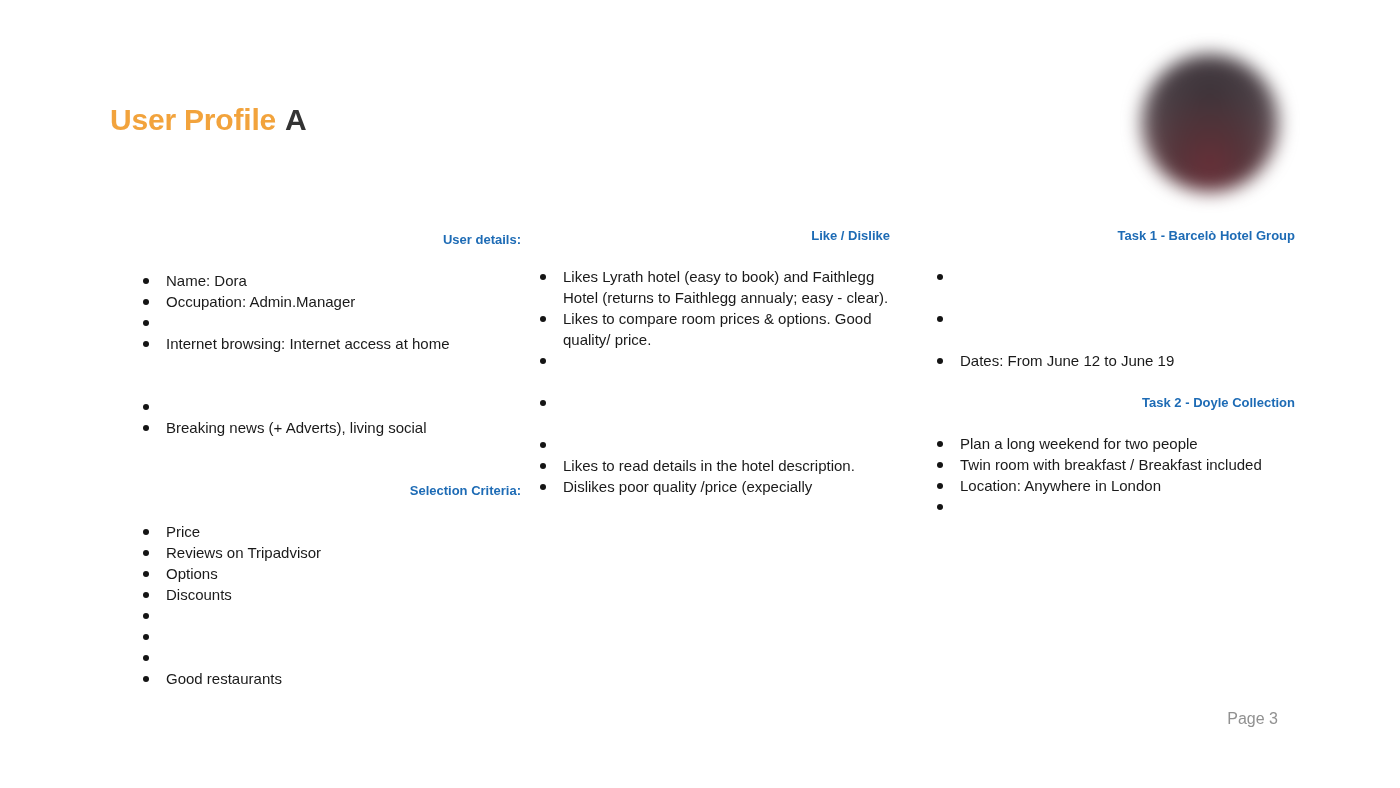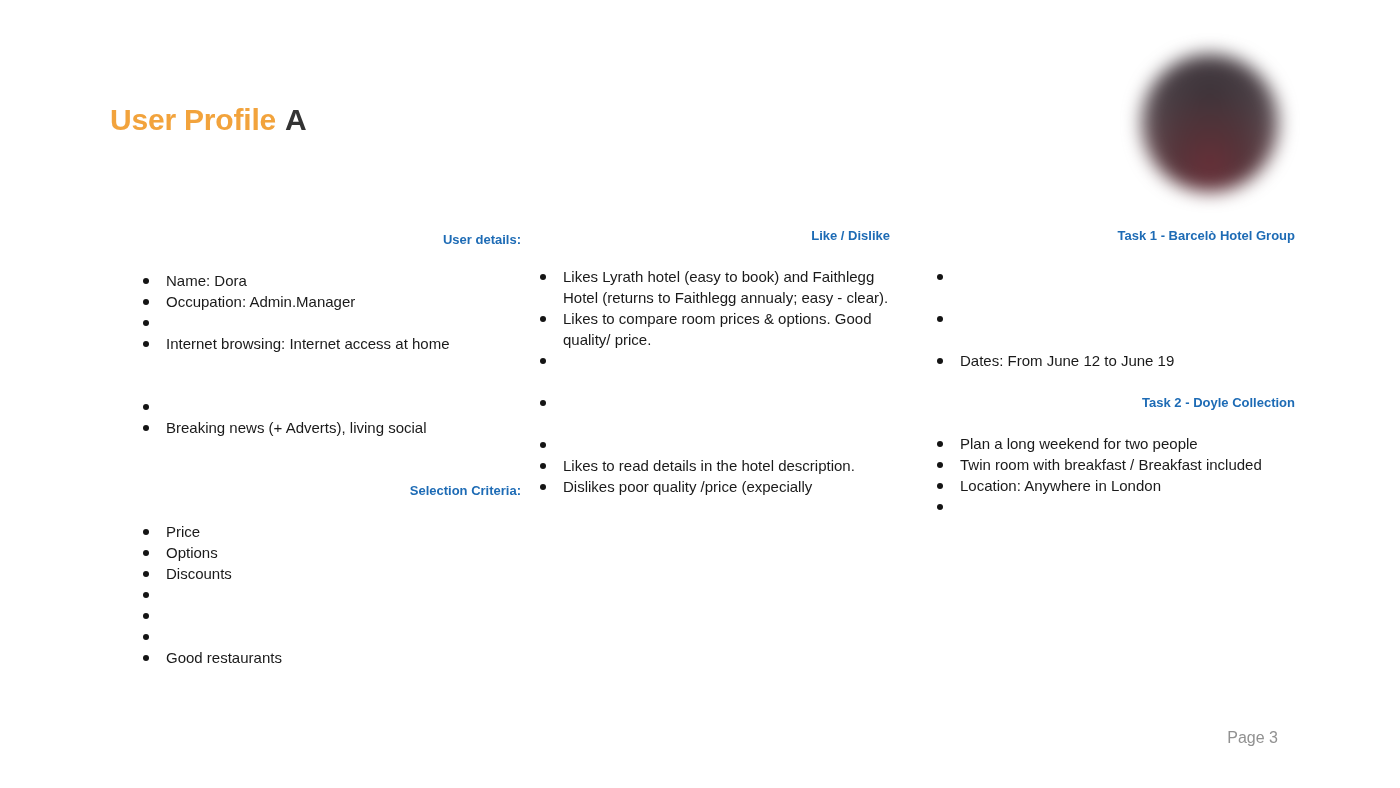--- a/index.html
+++ b/index.html
@@ -74,21 +74,21 @@
     border-radius: 50%;
     background: #141414;
     margin: 8px 0 0 4px;
   }
   .bullet-text { margin-left: 17px; color: var(--body-text, #1a1a1a); }
 
   
   .page-number {
     position: absolute;
     right: 114px;
-    top: 729px;
+    top: 710px;
     font-size: 16px;
     color: var(--page-number-gray, #919191);
   }
 </style>
 </head>
 <body>
 
 <div class="page">
 
   <h1 class="page-title">
@@ -130,20 +130,24 @@
         </section>
         <section class="section">
           <h2 class="section-heading">Selection Criteria:</h2>
           <ul class="bullets">
             <li class="bullet-item">
               <span class="dot"></span>
               <span class="bullet-text">Price</span>
             </li>
             <li class="bullet-item">
               <span class="dot"></span>
+              <span class="bullet-text">Reviews on Tripadvisor</span>
+            </li>
+            <li class="bullet-item">
+              <span class="dot"></span>
               <span class="bullet-text">Options</span>
             </li>
             <li class="bullet-item">
               <span class="dot"></span>
               <span class="bullet-text">Discounts</span>
             </li>
             <li class="bullet-item">
               <span class="dot"></span>
               <span class="bullet-text"></span>
             </li>

